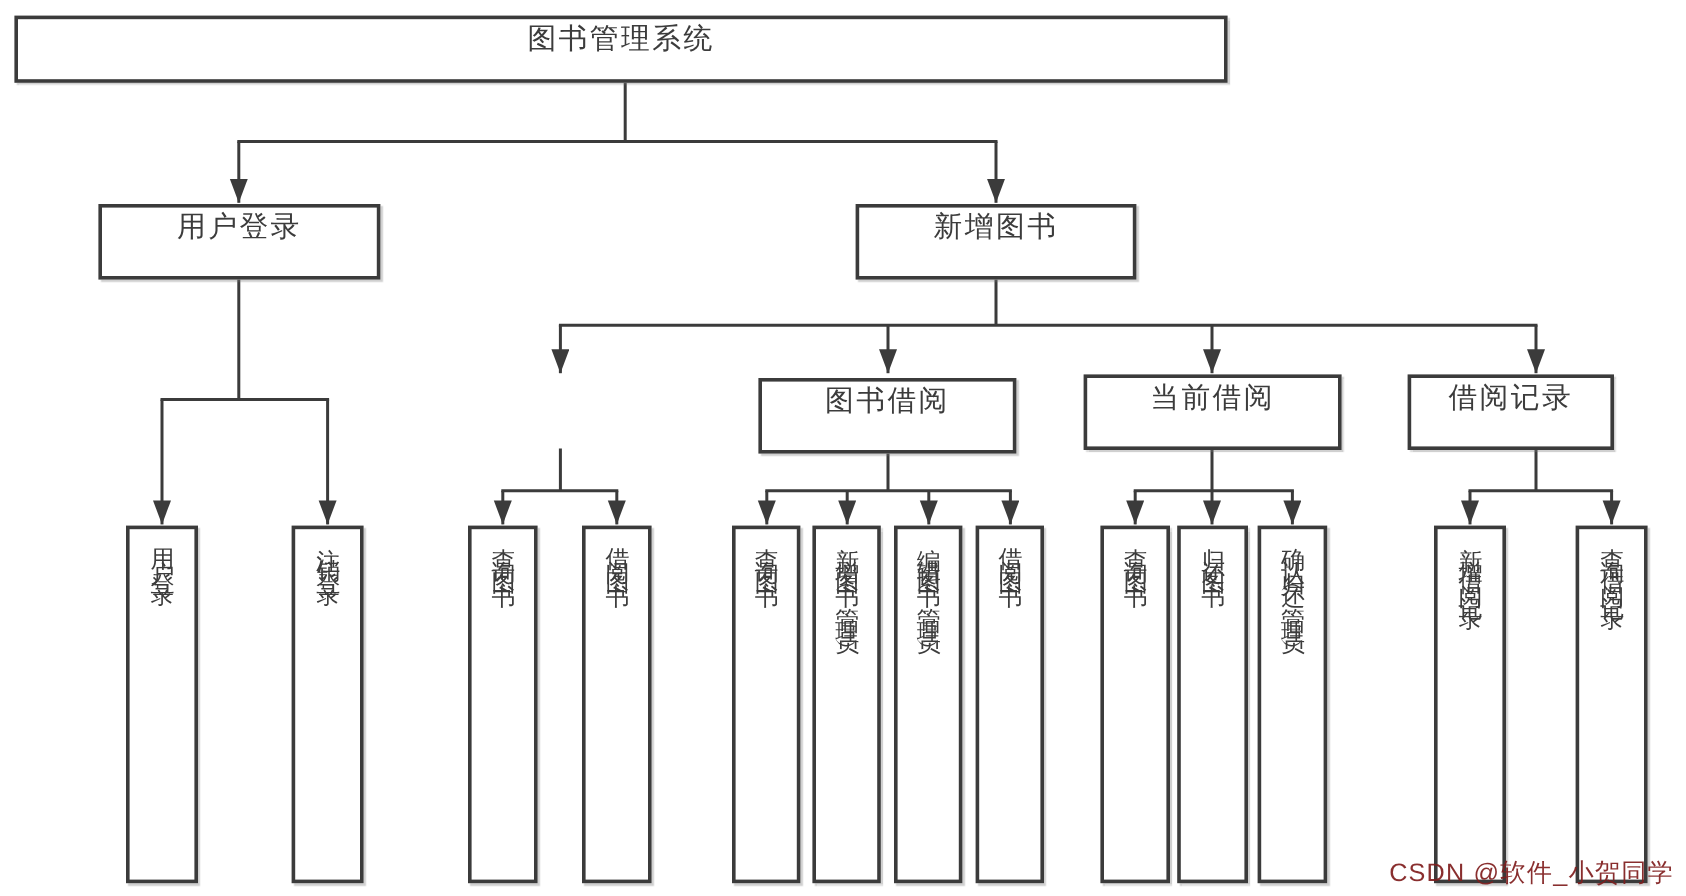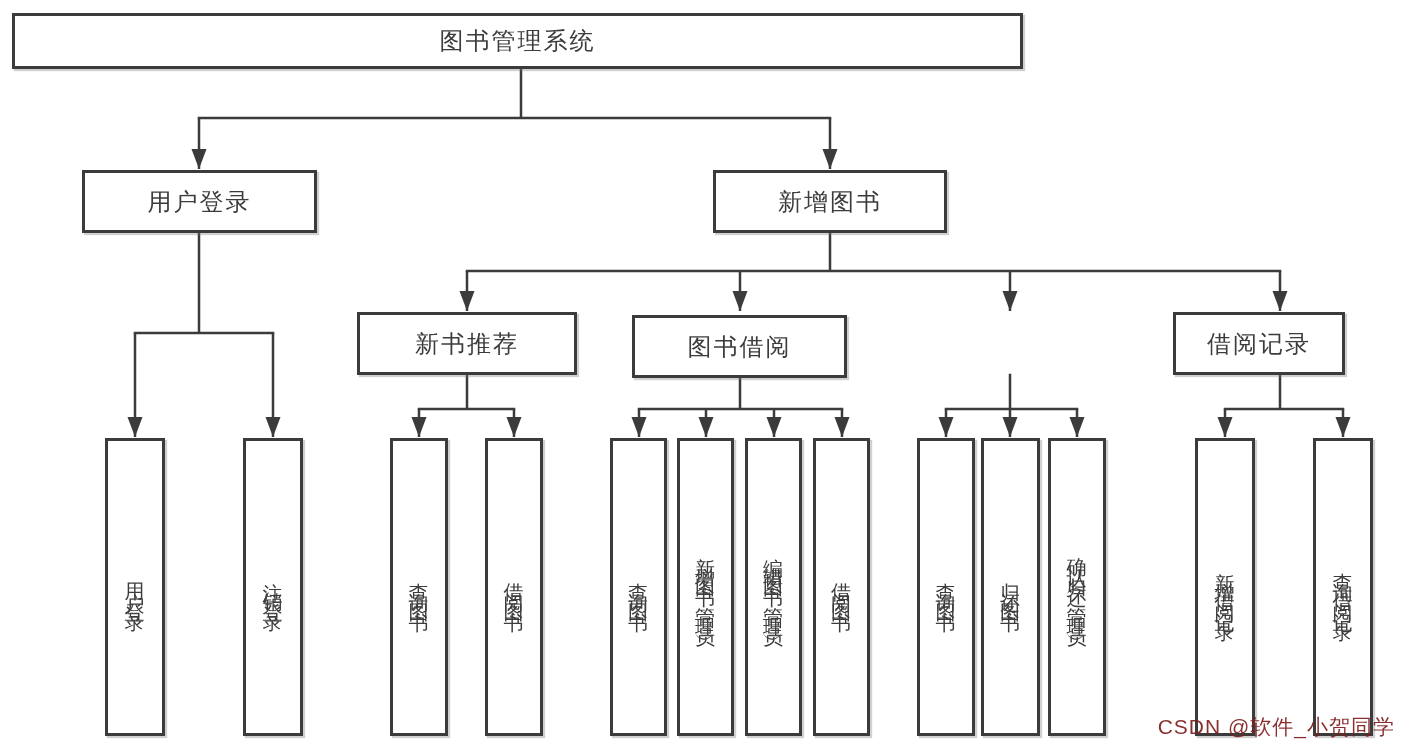--- a/index.html
+++ b/index.html
@@ -3,21 +3,21 @@
 <meta charset="utf-8">
 <style>
   html,body{margin:0;padding:0;background:#fff;}
   .canvas{
     position:relative;width:1405px;height:747px;background:#fff;overflow:hidden;
     font-family:"Liberation Sans","DejaVu Sans",sans-serif;color:#3c3c3c;
   }
   .canvas svg{position:absolute;left:0;top:0;}
   .box{
     position:absolute;background:#fff;border:3px solid #3b3b3b;box-sizing:border-box;
-    display:flex;align-items:center;justify-content:center;
+    display:flex;align-items:flex-start;justify-content:center;
     box-shadow:2px 2px 1px rgba(120,120,120,.35);
   }
   .hl{font-size:24px;letter-spacing:2px;color:#3c3c3c;white-space:nowrap;}
   .vl{
     writing-mode:vertical-rl;text-orientation:mixed;
     font-size:20px;letter-spacing:10px;line-height:1;color:#3c3c3c;white-space:nowrap;
   }
   .watermark{
     position:absolute;right:10px;bottom:6px;z-index:10;
     font-size:21px;letter-spacing:1px;color:#7f1d1d;opacity:.92;white-space:nowrap;
@@ -71,25 +71,25 @@
     <span class="hl">图书管理系统</span>
   </div>
 
   <div class="box" style="left:82px;top:170px;width:235px;height:63px">
     <span class="hl">用户登录</span>
   </div>
   <div class="box" style="left:713px;top:170px;width:234px;height:63px">
     <span class="hl">新增图书</span>
   </div>
 
-  <div class="box" style="left:357px;top:312px;width:220px;height:63px">
-    <span class="hl">新书推荐</span>
-  </div>
   <div class="box" style="left:632px;top:315px;width:215px;height:63px">
     <span class="hl">图书借阅</span>
+  </div>
+  <div class="box" style="left:903px;top:312px;width:215px;height:63px">
+    <span class="hl">当前借阅</span>
   </div>
   <div class="box" style="left:1173px;top:312px;width:172px;height:63px">
     <span class="hl">借阅记录</span>
   </div>
 
   <div class="box" style="left:105px;top:438px;width:60px;height:298px">
     <span class="vl">用户登录</span>
   </div>
   <div class="box" style="left:243px;top:438px;width:60px;height:298px">
     <span class="vl">注销登录</span>

